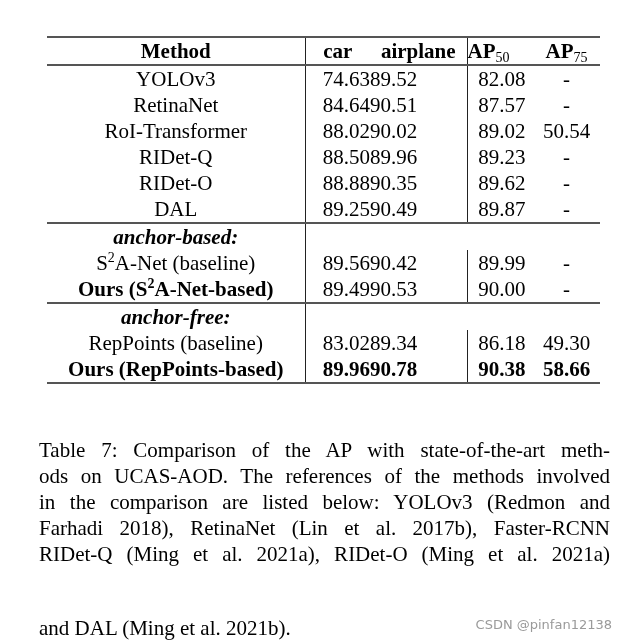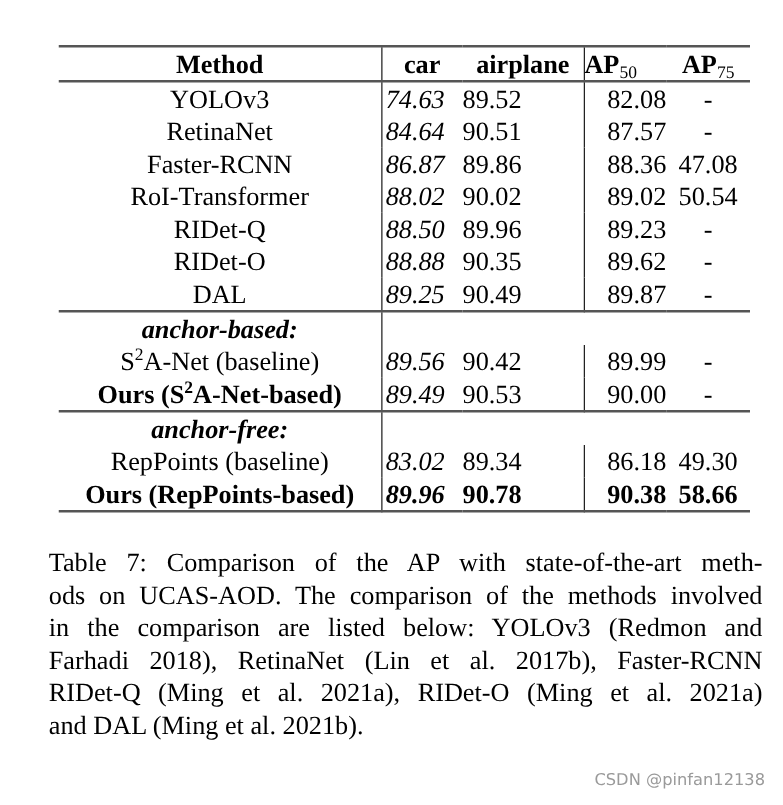--- a/index.html
+++ b/index.html
@@ -19,36 +19,36 @@
     col.c-air { width: 97px; }
     col.c-ap50 { width: 66px; }
     col.c-ap75 { width: 67px; }
     td, th { padding: 0; white-space: nowrap; font-weight: normal; }
     th { font-weight: bold; }
     .top-rule { border-top: 2px solid #555; }
     .mid-rule { border-bottom: 2px solid #555; margin-top: 26px; }
     .bot-rule { border-bottom: 2px solid #555; }
     .m { text-align: center; }
     .vl { border-left: 1.5px solid #222; }
-    .car { text-align: left; padding-left: 3px; font-style: italic; }
+    .car { text-align: right; padding-left: 3px; }
     .air { }
-    .ap50 { text-align: right; padding-left: 3px; }
+    .ap50 { text-align: center; padding-left: 3px; }
     .ap75 { text-align: center; }
     .bold { font-weight: bold; }
     .ital { font-style: italic; font-weight: bold; }
     sub { font-size: 14px; vertical-align: -4px; line-height: 0; font-weight: normal; }
     sup { font-size: 14px; vertical-align: 8px; line-height: 0; }
     thead tr { height: 26px; }
     tbody tr { height: 26px; }
     #caption {
       position: absolute; left: 39px; top: 437px; width: 571px;
       font-size: 21px; line-height: 26px; text-align: justify;
     }
     #caption span.line { display: block; text-align: justify; text-align-last: justify; height: 26px; }
-    #caption span.line.last { text-align-last: left; }
+    #caption span.line.last { text-align-last: left; margin-top: 48px; }
     #watermark {
       position: absolute; right: 14px; top: 617px;
       font-family: "DejaVu Sans", "Liberation Sans", sans-serif;
       font-size: 13px; color: #9a9a9a; text-align: center;
     }
   </style>
 </head>
 <body>
 
 <div id="table-wrap">
@@ -76,27 +76,20 @@
         <td class="air">89.52</td>
         <td class="vl ap50">82.08</td>
         <td class="ap75">-</td>
       </tr>
       <tr>
         <td class="m">RetinaNet</td>
         <td class="vl car">84.64</td>
         <td class="air">90.51</td>
         <td class="vl ap50">87.57</td>
         <td class="ap75">-</td>
-      </tr>
-      <tr>
-        <td class="m">Faster-RCNN</td>
-        <td class="vl car">86.87</td>
-        <td class="air">89.86</td>
-        <td class="vl ap50">88.36</td>
-        <td class="ap75">47.08</td>
       </tr>
       <tr>
         <td class="m">RoI-Transformer</td>
         <td class="vl car">88.02</td>
         <td class="air">90.02</td>
         <td class="vl ap50">89.02</td>
         <td class="ap75">50.54</td>
       </tr>
       <tr>
         <td class="m">RIDet-Q</td>
@@ -162,20 +155,20 @@
         <td class="air bold">90.78</td>
         <td class="vl ap50 bold">90.38</td>
         <td class="ap75 bold">58.66</td>
       </tr>
     </tbody>
   </table>
 </div>
 
 <div id="caption">
   <span class="line">Table 7: Comparison of the AP with state-of-the-art meth-</span>
-  <span class="line">ods on UCAS-AOD. The comparison of the methods involved</span>
+  <span class="line">ods on UCAS-AOD. The references of the methods involved</span>
   <span class="line">in the comparison are listed below: YOLOv3 (Redmon and</span>
   <span class="line">Farhadi 2018), RetinaNet (Lin et al. 2017b), Faster-RCNN</span>
   <span class="line">RIDet-Q (Ming et al. 2021a), RIDet-O (Ming et al. 2021a)</span>
   <span class="line last">and DAL (Ming et al. 2021b).</span>
 </div>
 
 <div id="watermark">CSDN @pinfan12138</div>
 
 </body></html>

